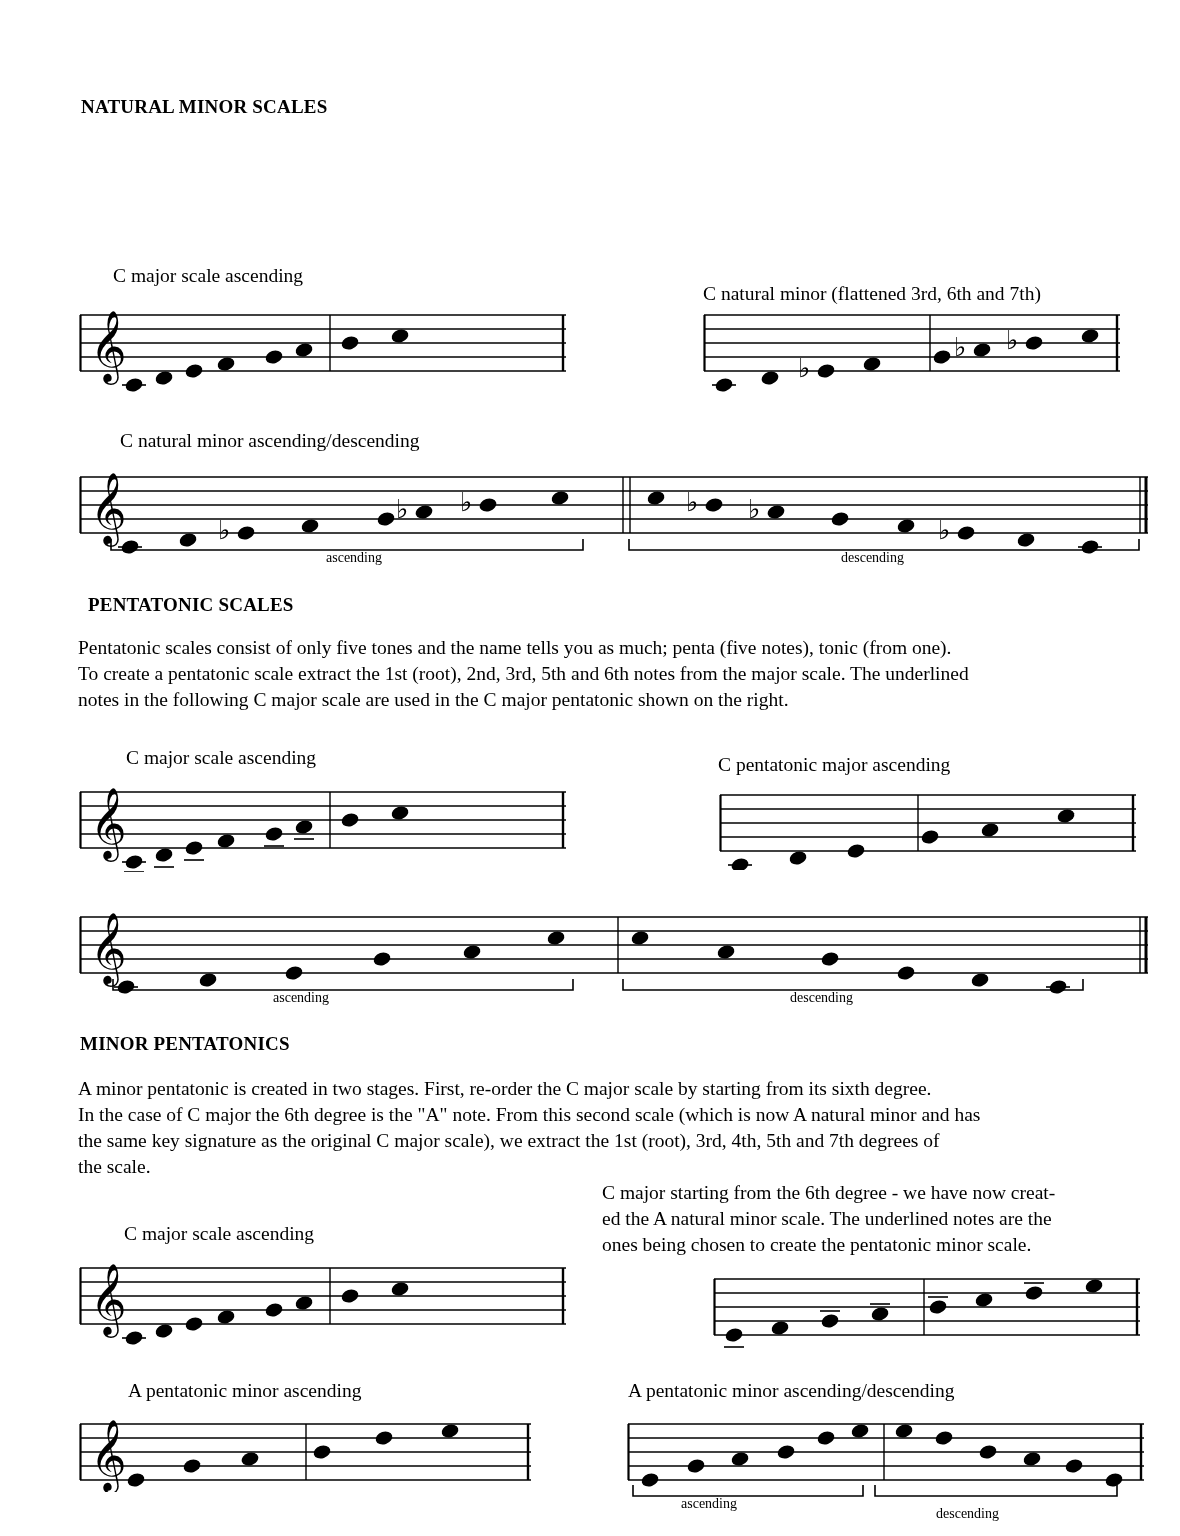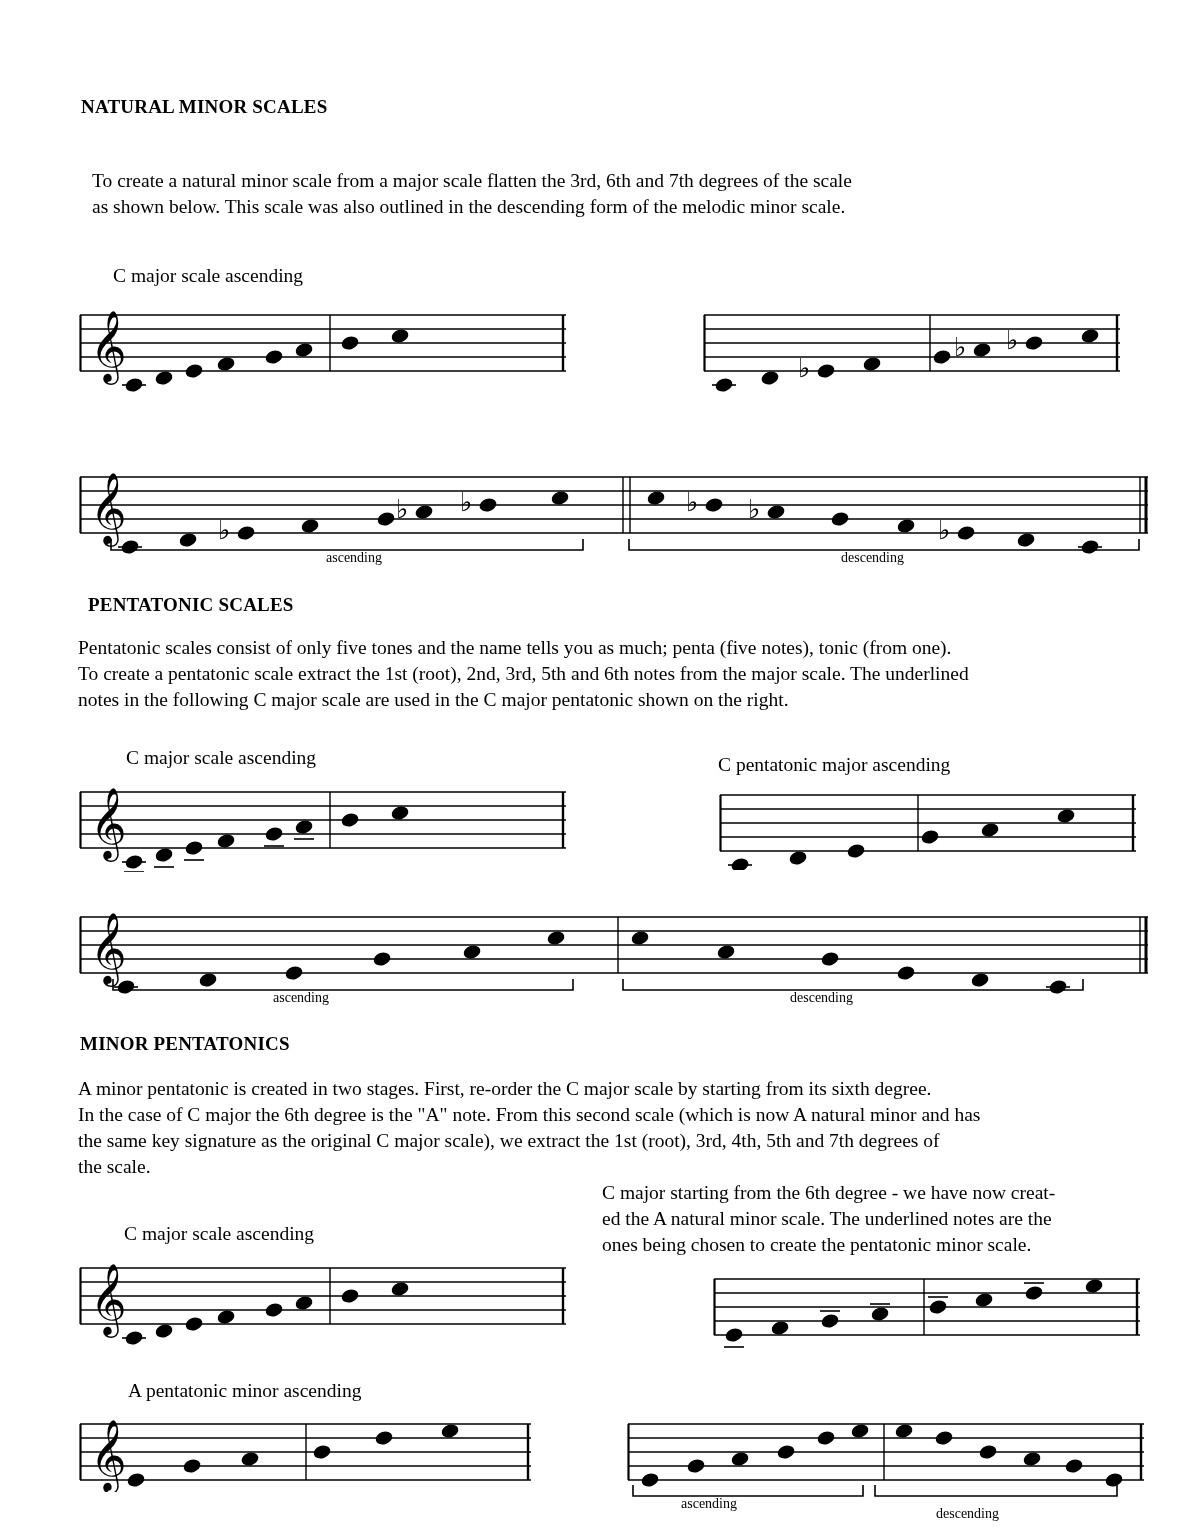--- a/index.html
+++ b/index.html
@@ -56,22 +56,20 @@
     position: absolute;
   }
 </style>
 </head>
 <body>
 
 <div class="page">
 
   <div class="section-title" style="left:81px; top:96px;">NATURAL MINOR SCALES</div>
 
-  <div class="para" style="left:92px; top:168px; width:1000px;">To create a natural minor scale from a major scale flatten the 3rd, 6th and 7th degrees of the scale
-as shown below. This scale was also outlined in the descending form of the melodic minor scale.</div>
 
   <div class="caption" style="left:113px; top:263px;">C major scale ascending</div>
 
   <div class="staff" style="left:78px; top:305px;">
     <svg width="490" height="90" viewBox="0 0 490 90">
       <g stroke="#000" stroke-width="1.4">
         <line x1="2" y1="10" x2="488" y2="10"></line>
         <line x1="2" y1="24" x2="488" y2="24"></line>
         <line x1="2" y1="38" x2="488" y2="38"></line>
         <line x1="2" y1="52" x2="488" y2="52"></line>
@@ -89,20 +87,21 @@
         <ellipse cx="116" cy="66" rx="8.5" ry="6.2" transform="rotate(-18 116 66)"></ellipse>
         <ellipse cx="148" cy="59" rx="8.5" ry="6.2" transform="rotate(-18 148 59)"></ellipse>
         <ellipse cx="196" cy="52" rx="8.5" ry="6.2" transform="rotate(-18 196 52)"></ellipse>
         <ellipse cx="226" cy="45" rx="8.5" ry="6.2" transform="rotate(-18 226 45)"></ellipse>
         <ellipse cx="272" cy="38" rx="8.5" ry="6.2" transform="rotate(-18 272 38)"></ellipse>
         <ellipse cx="322" cy="31" rx="8.5" ry="6.2" transform="rotate(-18 322 31)"></ellipse>
       </g>
     </svg>
   </div>
 
+  <div class="caption" style="left:703px; top:281px;">C natural minor (flattened 3rd, 6th and 7th)</div>
 
   <div class="staff" style="left:702px; top:305px;">
     <svg width="420" height="90" viewBox="0 0 420 90">
       <g stroke="#000" stroke-width="1.4">
         <line x1="2" y1="10" x2="418" y2="10"></line>
         <line x1="2" y1="24" x2="418" y2="24"></line>
         <line x1="2" y1="38" x2="418" y2="38"></line>
         <line x1="2" y1="52" x2="418" y2="52"></line>
         <line x1="2" y1="66" x2="418" y2="66"></line>
         <line x1="2.5" y1="10" x2="2.5" y2="66" stroke-width="2.2"></line>
@@ -119,20 +118,21 @@
         <ellipse cx="240" cy="52" rx="8.5" ry="6.2" transform="rotate(-18 240 52)"></ellipse>
         <text x="252" y="51" font-family="DejaVu Sans, sans-serif" font-size="26">♭</text>
         <ellipse cx="280" cy="45" rx="8.5" ry="6.2" transform="rotate(-18 280 45)"></ellipse>
         <text x="304" y="44" font-family="DejaVu Sans, sans-serif" font-size="26">♭</text>
         <ellipse cx="332" cy="38" rx="8.5" ry="6.2" transform="rotate(-18 332 38)"></ellipse>
         <ellipse cx="388" cy="31" rx="8.5" ry="6.2" transform="rotate(-18 388 31)"></ellipse>
       </g>
     </svg>
   </div>
 
+  <div class="caption" style="left:120px; top:428px;">C natural minor ascending/descending</div>
 
   <div class="staff" style="left:78px; top:465px;">
     <svg width="1072" height="95" viewBox="0 0 1072 95">
       <g stroke="#000" stroke-width="1.4">
         <line x1="2" y1="12" x2="1070" y2="12"></line>
         <line x1="2" y1="26" x2="1070" y2="26"></line>
         <line x1="2" y1="40" x2="1070" y2="40"></line>
         <line x1="2" y1="54" x2="1070" y2="54"></line>
         <line x1="2" y1="68" x2="1070" y2="68"></line>
         <line x1="2.5" y1="12" x2="2.5" y2="68" stroke-width="2.2"></line>
@@ -390,20 +390,21 @@
         <ellipse cx="58" cy="68" rx="8.5" ry="6.2" transform="rotate(-18 58 68)"></ellipse>
         <ellipse cx="114" cy="54" rx="8.5" ry="6.2" transform="rotate(-18 114 54)"></ellipse>
         <ellipse cx="172" cy="47" rx="8.5" ry="6.2" transform="rotate(-18 172 47)"></ellipse>
         <ellipse cx="244" cy="40" rx="8.5" ry="6.2" transform="rotate(-18 244 40)"></ellipse>
         <ellipse cx="306" cy="26" rx="8.5" ry="6.2" transform="rotate(-18 306 26)"></ellipse>
         <ellipse cx="372" cy="19" rx="8.5" ry="6.2" transform="rotate(-18 372 19)"></ellipse>
       </g>
     </svg>
   </div>
 
+  <div class="caption" style="left:628px; top:1378px;">A pentatonic minor ascending/descending</div>
 
   <div class="staff" style="left:626px; top:1412px;">
     <svg width="520" height="80" viewBox="0 0 520 80">
       <g stroke="#000" stroke-width="1.4">
         <line x1="2" y1="12" x2="518" y2="12"></line>
         <line x1="2" y1="26" x2="518" y2="26"></line>
         <line x1="2" y1="40" x2="518" y2="40"></line>
         <line x1="2" y1="54" x2="518" y2="54"></line>
         <line x1="2" y1="68" x2="518" y2="68"></line>
         <line x1="2.5" y1="12" x2="2.5" y2="68" stroke-width="2.2"></line>

